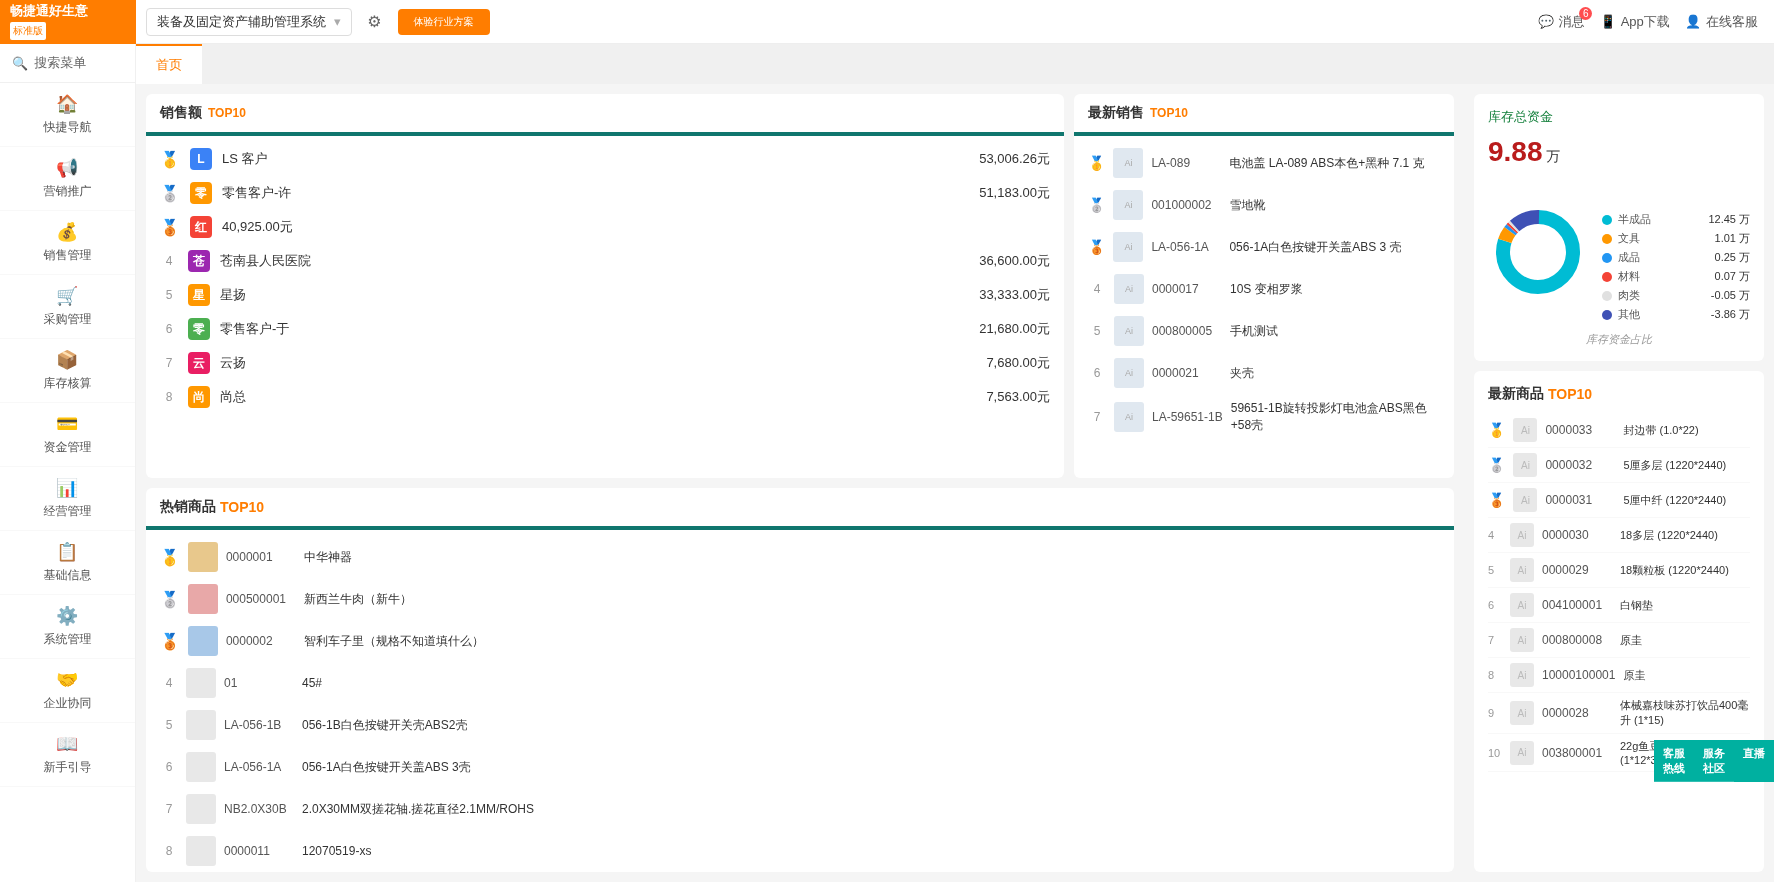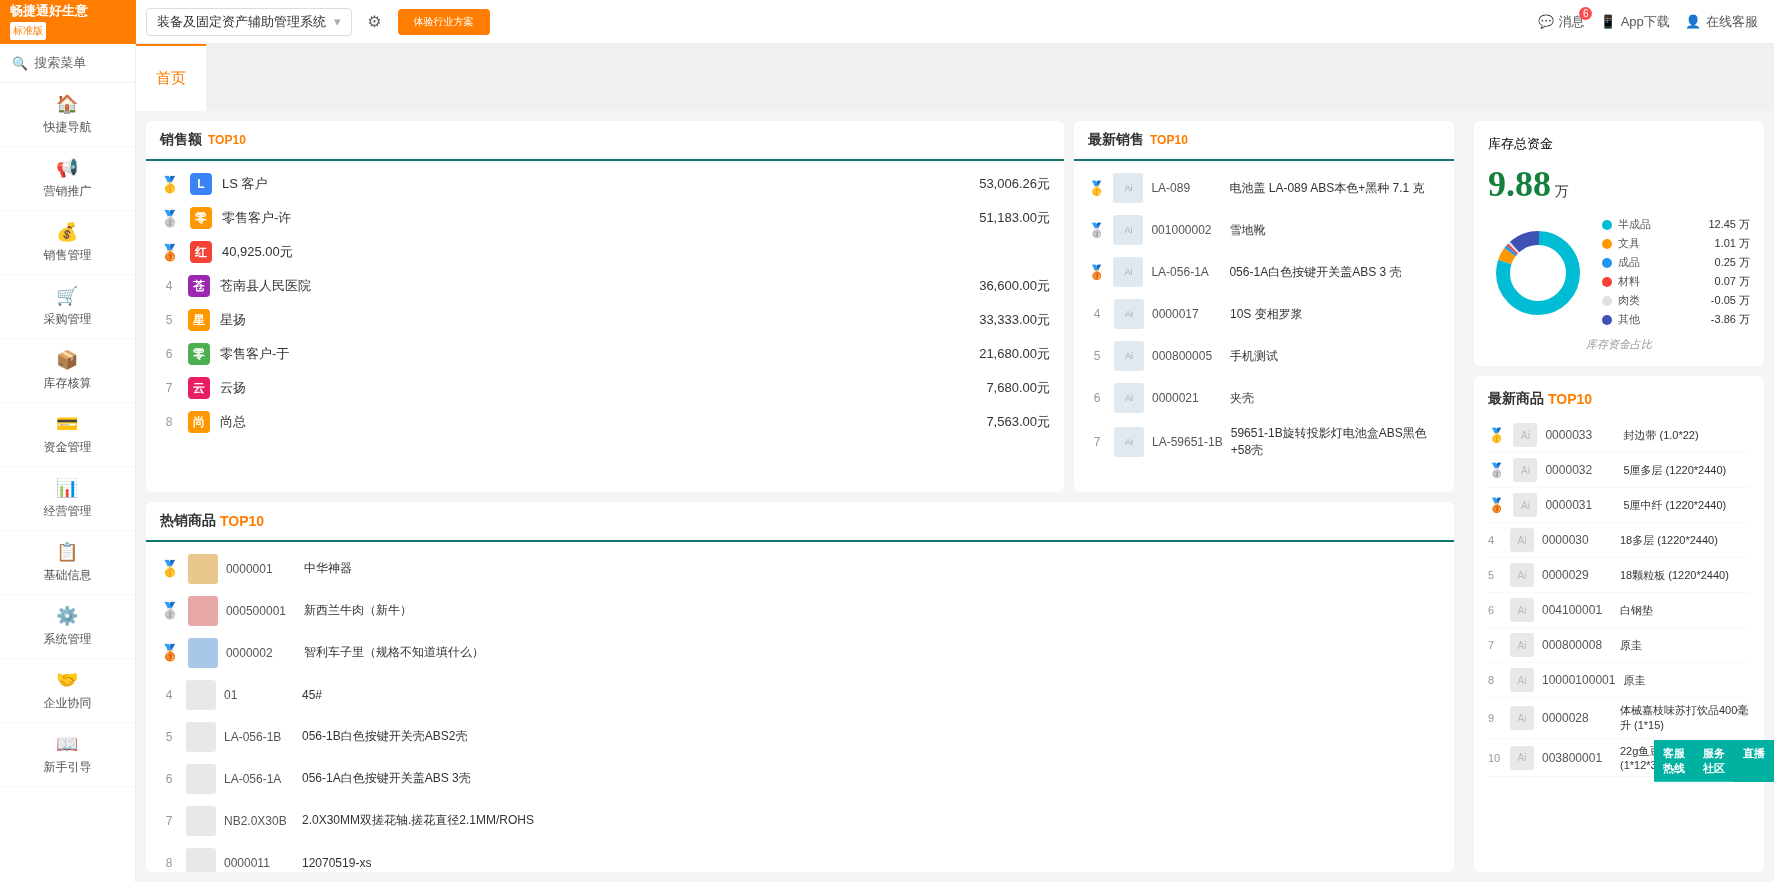--- a/index.html
+++ b/index.html
@@ -101,22 +101,22 @@
       overflow: hidden;
       display: flex;
       flex-direction: column;
     }
     .content-tabs {
       background: #f0f0f0;
       display: flex;
       align-items: center;
     }
     .content-tab {
-      padding: 23px 20px;
-      font-size: 15px;
+      padding: 10px 20px;
+      font-size: 13px;
       cursor: pointer;
       background: #f0f0f0;
       color: #555;
     }
     .content-tab.active {
       background: #fff;
       color: #ff7d00;
       border-top: 2px solid #ff7d00;
     }
 
@@ -156,21 +156,21 @@
     .panel-card.hot-products { flex: 1; }
     .panel-card.latest-list { width: 380px; }
 
     .panel-header {
       display: flex;
       align-items: center;
       padding: 10px 14px;
       font-size: 14px;
       font-weight: bold;
       color: #333;
-      border-bottom: 2px solid #0f766e;
+      border-bottom: 4px solid #0f766e;
     }
     .panel-header .subtitle { color: #ff7d00; font-size: 12px; margin-left: 6px; }
     .top10-badge { color: #ff7d00; font-weight: bold; margin-left: 4px; }
 
     .panel-body { flex: 1; overflow-y: auto; padding: 6px 0; }
 
     
     .list-row {
       display: flex;
       align-items: center;
@@ -221,44 +221,43 @@
       flex-shrink: 0;
     }
 
     .inventory-card {
       background: #fff;
       border-radius: 6px;
       padding: 14px;
     }
     .inventory-title {
       font-size: 13px;
-      color: #000000;
+      color: #15803d;
       margin-bottom: 10px;
       font-weight: 500;
     }
     .inventory-amount {
       font-size: 13px;
       color: #333;
       margin-bottom: 12px;
     }
     .inventory-amount .big-num {
-      font-size: 36px;
+      font-size: 28px;
       font-weight: bold;
-      color: #15803d;
-      font-family: Liberation Serif, serif;
+      color: #b91c1c;
     }
     .inventory-amount .unit { font-size: 14px; color: #333; }
 
     .donut-container {
       display: flex;
       align-items: center;
       gap: 14px;
     }
     .donut-svg { flex-shrink: 0; }
-    .legend-list { flex: 1; font-size: 11px; }
+    .legend-list { flex: 1; font-size: 11px; margin-top: 32px; }
     .legend-item {
       display: flex;
       align-items: center;
       gap: 6px;
       margin-bottom: 4px;
       font-size: 11px;
       color: #555;
     }
     .legend-dot { width: 10px; height: 10px; border-radius: 50%; flex-shrink: 0; }
     .legend-label { flex: 1; }

